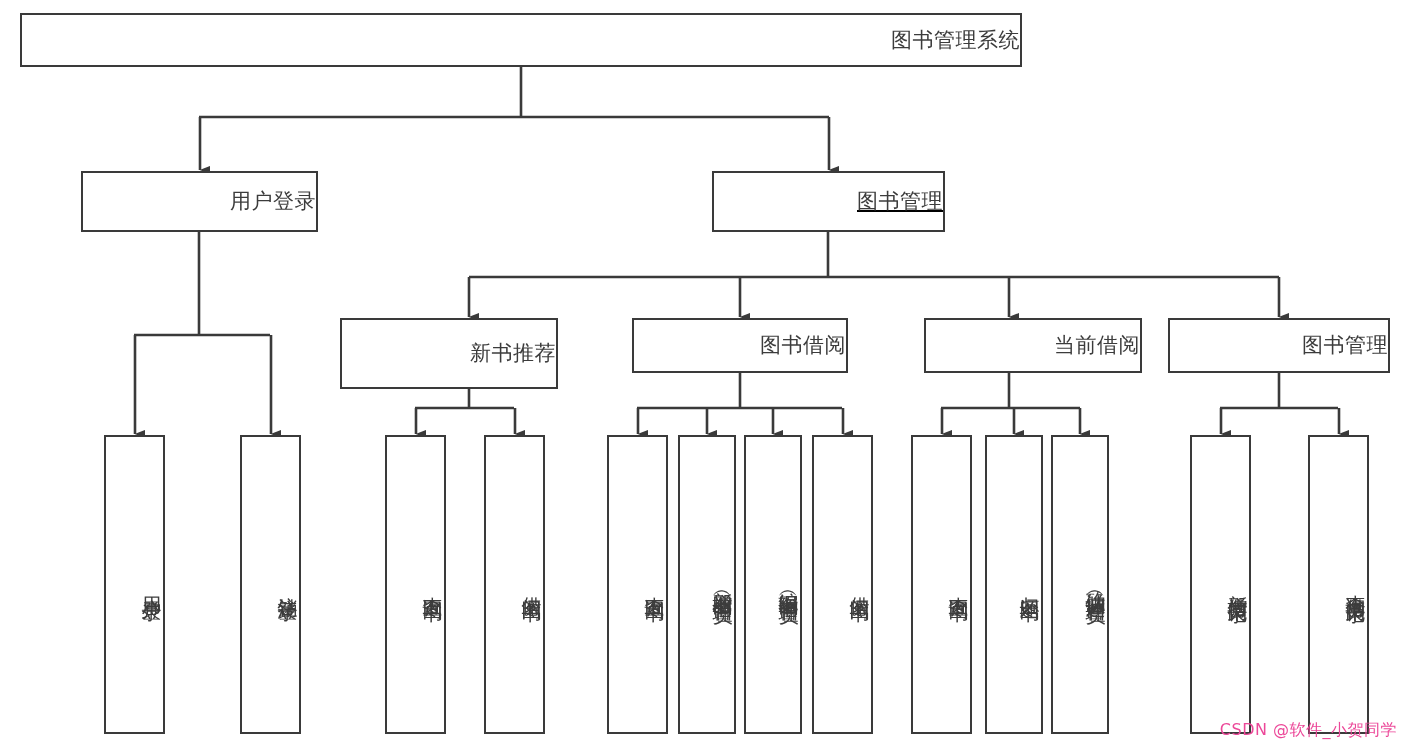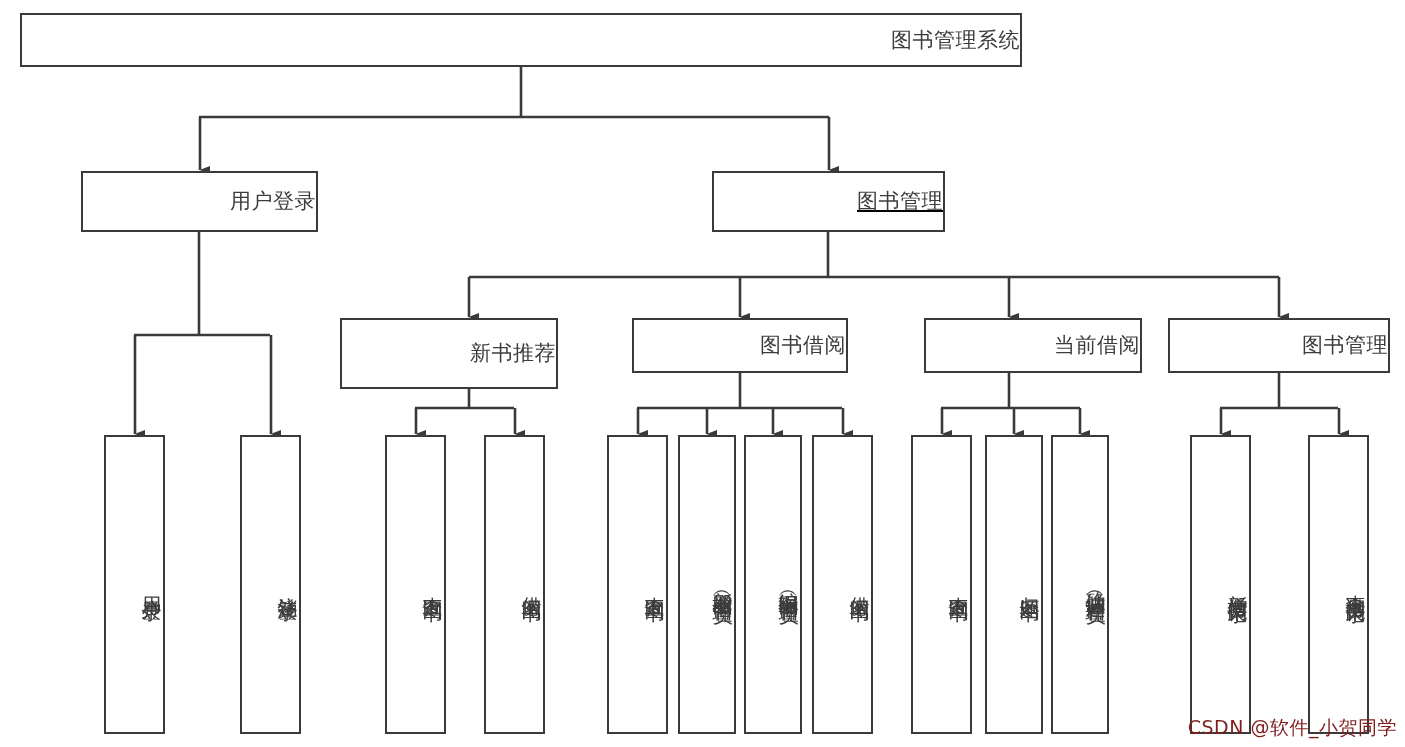--- a/index.html
+++ b/index.html
@@ -5,21 +5,21 @@
   html,body{margin:0;padding:0;background:#ffffff;}
   body{font-family:"DejaVu Sans","Liberation Sans",sans-serif;}
   #stage{position:relative;width:1405px;height:747px;background:#fff;overflow:hidden;}
   #wires{position:absolute;left:0;top:0;width:1405px;height:747px;}
   .node{position:absolute;box-sizing:border-box;background:#ffffff;
         border:2.6px solid #3a3a3a;display:flex;align-items:center;justify-content:flex-end;}
   .node .lbl{color:#3c3c3c;line-height:1.18;text-align:center;white-space:pre;}
   .h-node .lbl{font-size:21px;letter-spacing:.5px;}
   .v-node .lbl{font-size:20px;writing-mode:vertical-rl;text-orientation:upright;
                letter-spacing:2px;white-space:normal;max-height:100%;}
-  #watermark{position:absolute;right:8px;bottom:6px;font-size:19px;color:#7f1d1d;
+  #watermark{position:absolute;right:8px;bottom:6px;font-size:16px;color:#ec4899;
              letter-spacing:.5px;user-select:none;}
 </style>
 </head>
 <body>
 
 <div id="stage">
 
   <svg id="wires" viewBox="0 0 1405 747" preserveAspectRatio="none" aria-hidden="true">
     <defs>
       <marker id="arrow" markerWidth="9" markerHeight="11" refX="4.5" refY="10.2" orient="auto" markerUnits="userSpaceOnUse">

